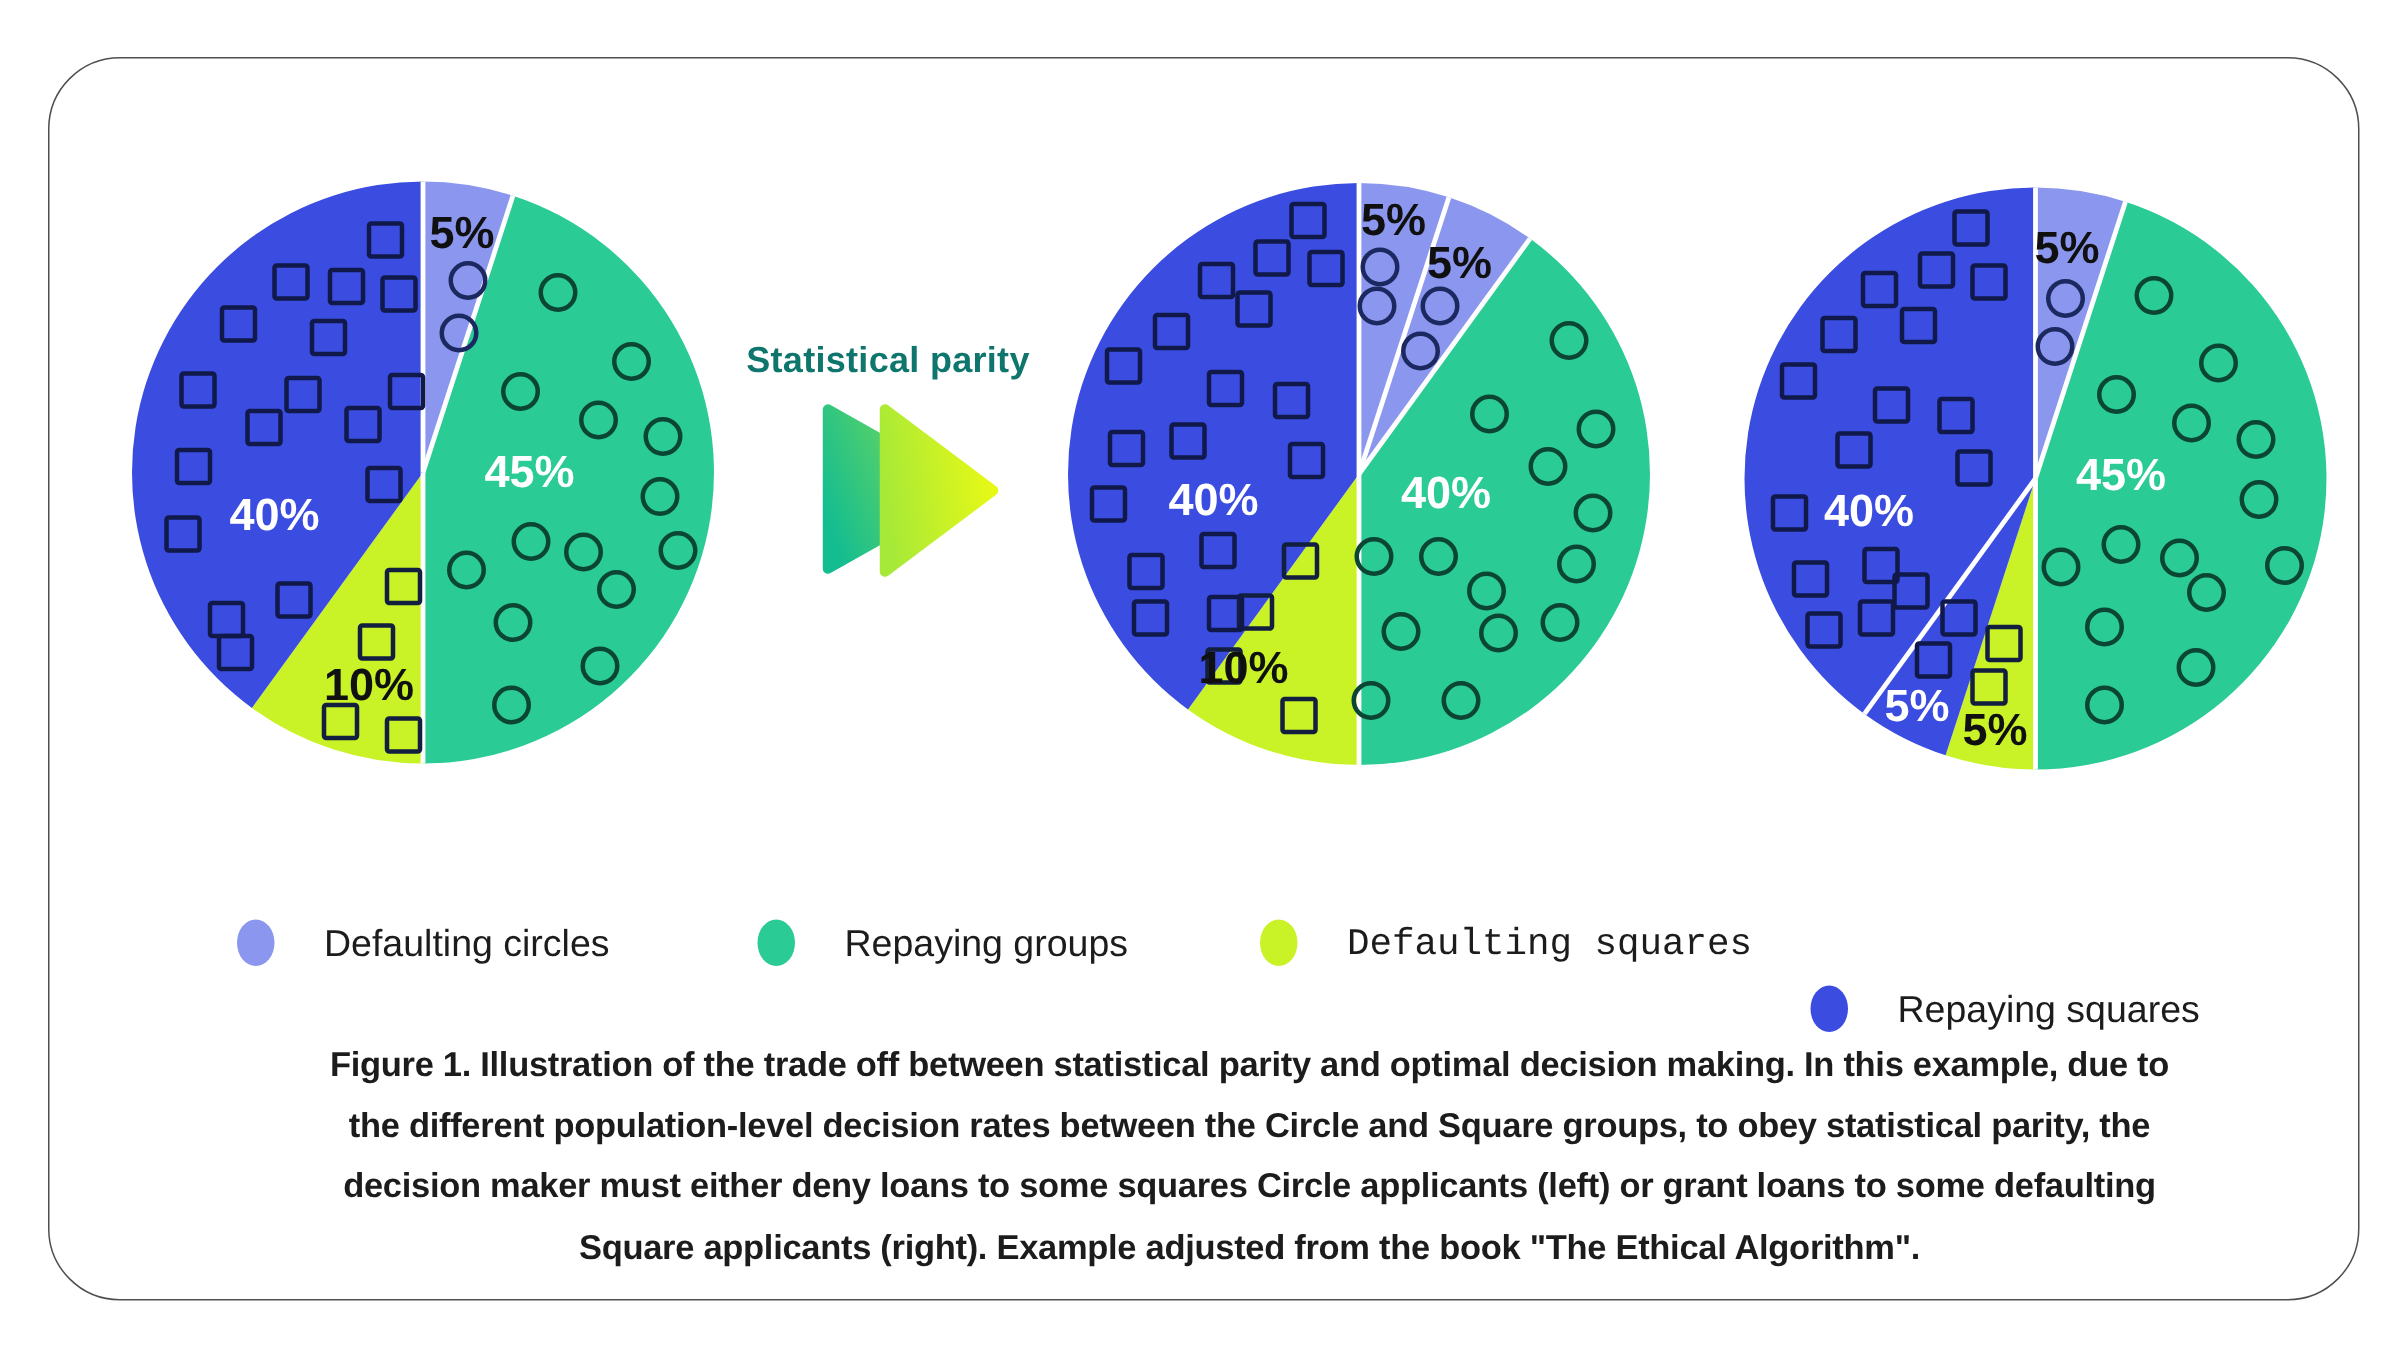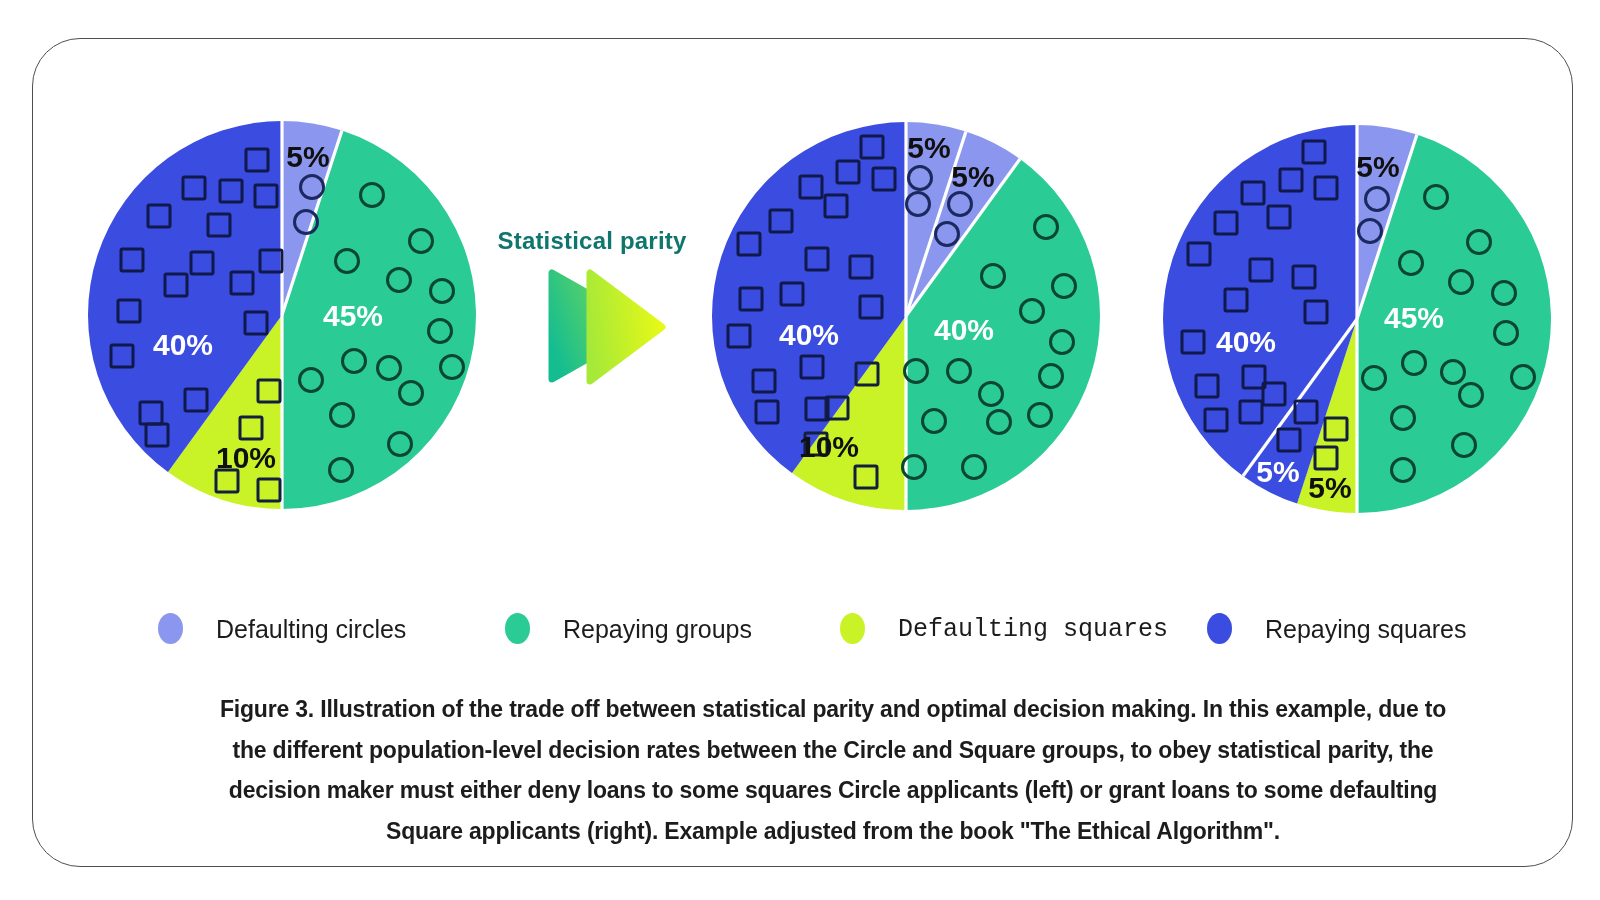--- a/index.html
+++ b/index.html
@@ -10,21 +10,21 @@
   .pie-svg{position:absolute;width:400px;height:400px;}
   #pie-left{left:49px;top:76px;}
   #pie-middle{left:673px;top:77px;}
   #pie-right{left:1124px;top:80px;}
   .arrow-label{position:absolute;left:419px;top:188px;width:280px;text-align:center;
                font-size:24px;font-weight:700;color:#0f766e;letter-spacing:.2px;}
   .arrow-svg{position:absolute;left:509px;top:224px;width:132px;height:126px;}
   .legend-item{position:absolute;top:574px;display:flex;align-items:flex-end;gap:33px;}
   .legend-dot{width:25px;height:31px;border-radius:50%;flex:0 0 auto;}
   .legend-label{font-size:25px;color:#1c1c1c;white-space:nowrap;}
-  #legend-0{left:125px;} #legend-1{left:472px;} #legend-2{left:807px;font-family:Liberation Mono, monospace;} #legend-3{left:1174px;}
+  #legend-0{left:125px;} #legend-1{left:472px;} #legend-2{left:807px;font-family:Liberation Mono, monospace;} #legend-3{left:1174px;margin-top:44px;}
   .caption{position:absolute;left:50px;top:650px;width:1500px;text-align:center;
            font-size:23px;line-height:40.5px;font-weight:700;color:#1c1c1c;letter-spacing:-0.2px;}
   .caption div{white-space:nowrap;}
   svg text{font-family:"Liberation Sans","DejaVu Sans",sans-serif;}
 </style>
 </head>
 <body>
 
 <div id="page">
   <div class="card">
@@ -218,20 +218,20 @@
     <div id="legend-2" class="legend-item">
       <span class="legend-dot" style="background-color: rgb(201, 242, 39);"></span>
       <span class="legend-label">Defaulting squares</span>
     </div>
     <div id="legend-3" class="legend-item">
       <span class="legend-dot" style="background-color: rgb(59, 76, 224);"></span>
       <span class="legend-label">Repaying squares</span>
     </div>
 
     <div class="caption">
-      <div>Figure 3. Illustration of the trade off between statistical parity and optimal decision making. In this example, due to</div>
+      <div>Figure 1. Illustration of the trade off between statistical parity and optimal decision making. In this example, due to</div>
       <div>the different population-level decision rates between the Circle and Square groups, to obey statistical parity, the</div>
       <div>decision maker must either deny loans to some squares Circle applicants (left) or grant loans to some defaulting</div>
       <div>Square applicants (right). Example adjusted from the book "The Ethical Algorithm".</div>
     </div>
 
   </div>
 </div>
 
 </body></html>

